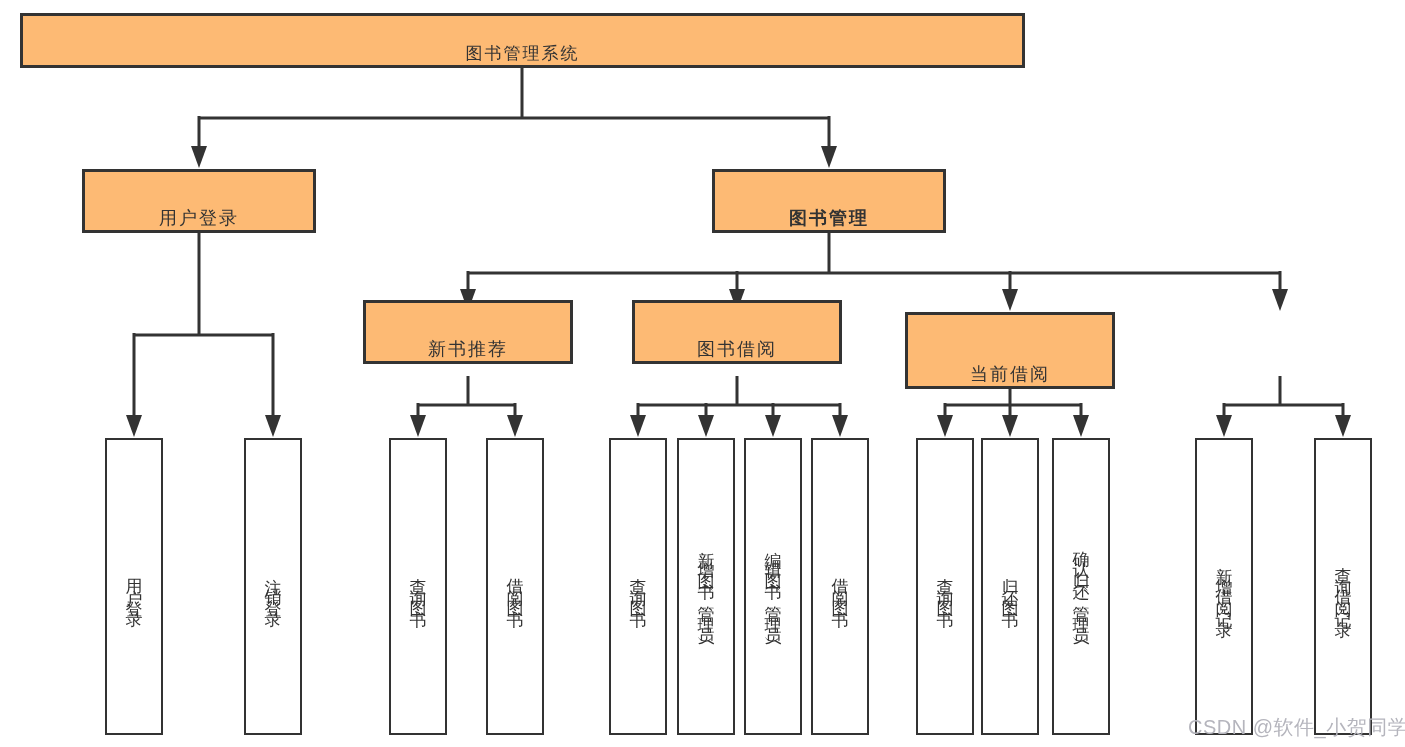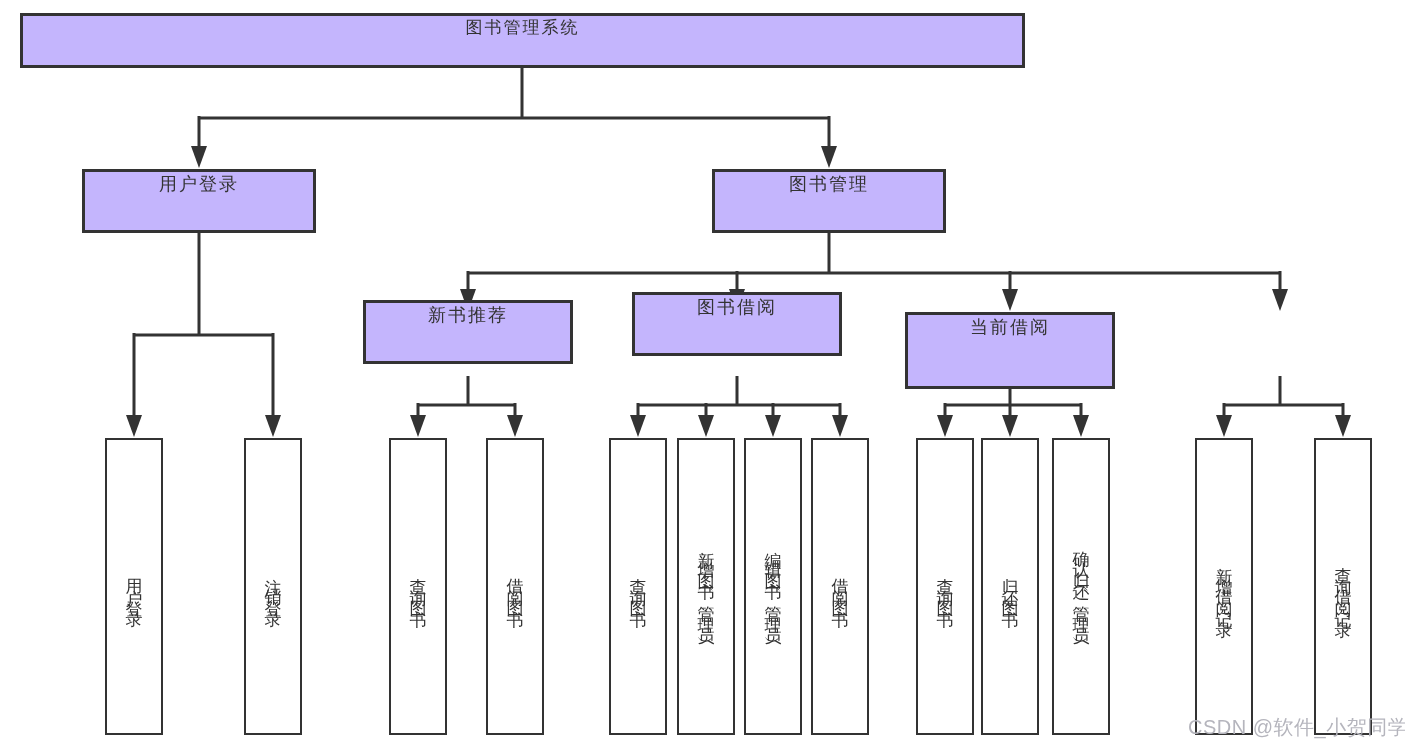--- a/index.html
+++ b/index.html
@@ -27,25 +27,25 @@
     stroke: #333333;
     stroke-width: 3;
     fill: none;
   }
   .wires polygon {
     fill: #333333;
     stroke: none;
   }
   .box {
     position: absolute;
-    background: #c4b5fd;
+    background: #fdba74;
     border: 3px solid #333333;
     box-sizing: border-box;
     display: flex;
-    align-items: flex-start;
+    align-items: flex-end;
     justify-content: center;
     font-size: 18px;
     letter-spacing: 2px;
     color: #333333;
   }
   .box.l1 {
     left: 20px; top: 13px; width: 1005px; height: 55px;
     font-size: 17px;
   }
   .leaf {
@@ -120,28 +120,28 @@
     <polygon points="1335,415 1351,415 1343,437"></polygon>
   </svg>
 
   <div class="box l1">
     <span>图书管理系统</span>
   </div>
 
   <div class="box" style="left:82px; top:169px; width:234px; height:64px;">
     <span>用户登录</span>
   </div>
-  <div class="box" style="left:712px; top:169px; width:234px; height:64px;">
+  <div class="box" style="left:712px; top:169px; width:234px; height:64px;font-weight:bold;">
     <span>图书管理</span>
   </div>
 
   <div class="box" style="left:363px; top:300px; width:210px; height:64px;">
     <span>新书推荐</span>
   </div>
-  <div class="box" style="left:632px; top:292px; width:210px; height:64px;">
+  <div class="box" style="left:632px; top:300px; width:210px; height:64px;">
     <span>图书借阅</span>
   </div>
   <div class="box" style="left:905px; top:312px; width:210px; height:77px;">
     <span>当前借阅</span>
   </div>
 
   <div class="leaf" style="left:105px;">
     <span>用户登录</span>
   </div>
   <div class="leaf" style="left:244px;">

